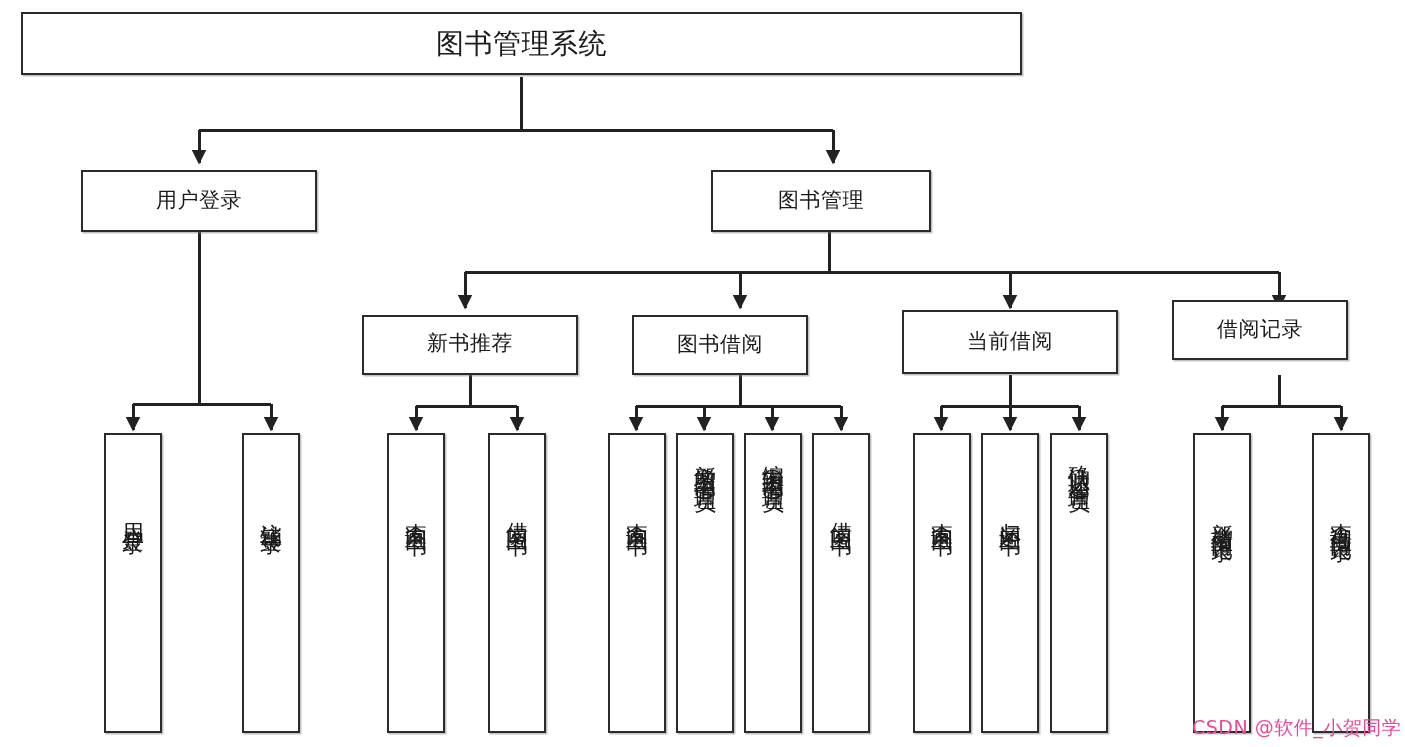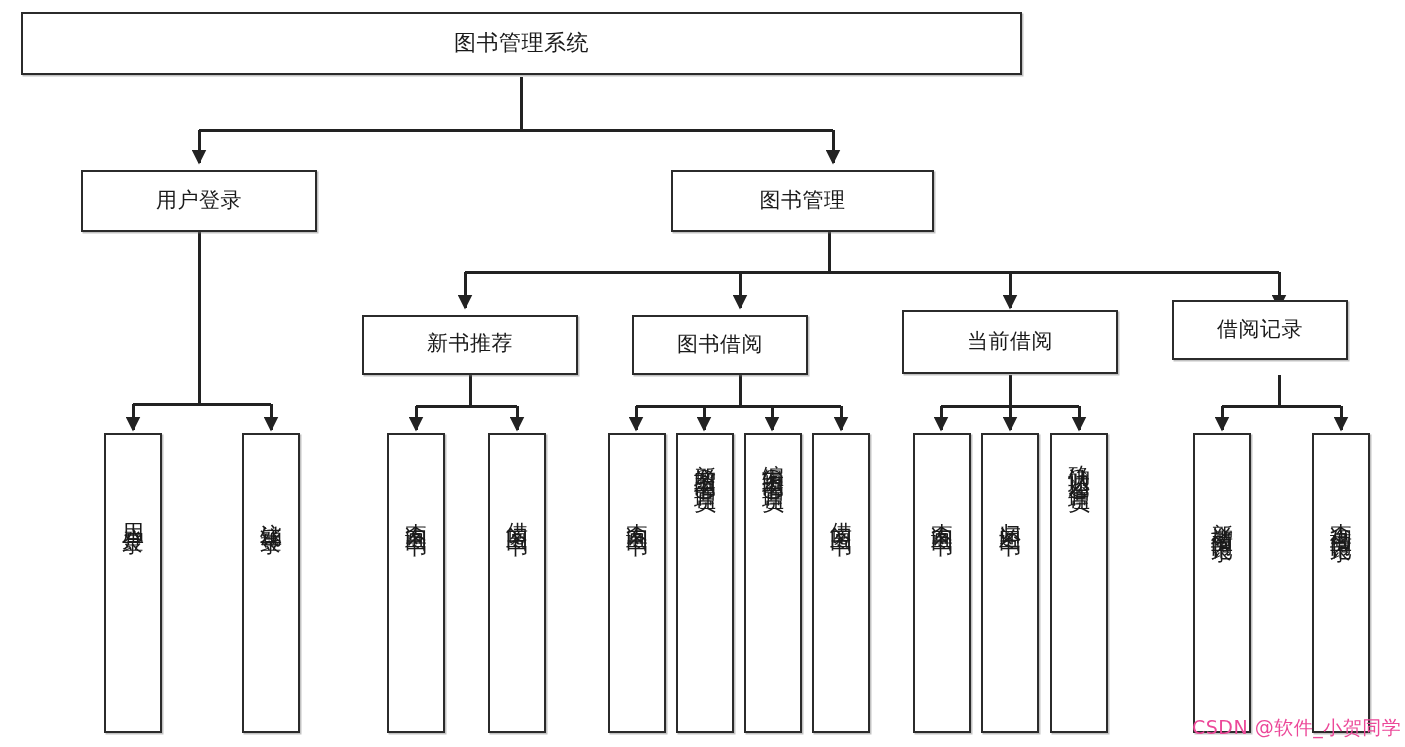--- a/index.html
+++ b/index.html
@@ -43,21 +43,21 @@
     text-align: center;
     line-height: 1.12;
     letter-spacing: 0.5px;
   }
   
   .node.h .lbl {
     font-size: 21px;
     white-space: nowrap;
   }
   .node.root .lbl {
-    font-size: 22px;
+    font-size: 28px;
   }
   
   .node.v {
     align-items: flex-start;
     padding-top: 0;
   }
   .node.v .lbl {
     writing-mode: vertical-rl;
     text-orientation: upright;
     font-size: 22px;
@@ -138,21 +138,21 @@
   </svg>
 
   <div class="node h root" style="left:21px; top:12px; width:1001px; height:63px;">
     <span class="lbl">图书管理系统</span>
   </div>
 
   <div class="node h" style="left:81px; top:170px; width:236px; height:62px;">
     <span class="lbl">用户登录</span>
   </div>
 
-  <div class="node h" style="left:671px; top:170px; width:263px; height:62px;">
+  <div class="node h" style="left:711px; top:170px; width:220px; height:62px;">
     <span class="lbl">图书管理</span>
   </div>
 
   <div class="node h" style="left:362px; top:315px; width:216px; height:60px;font-family:Liberation Mono, monospace;">
     <span class="lbl">新书推荐</span>
   </div>
 
   <div class="node h" style="left:632px; top:315px; width:176px; height:60px;">
     <span class="lbl">图书借阅</span>
   </div>

